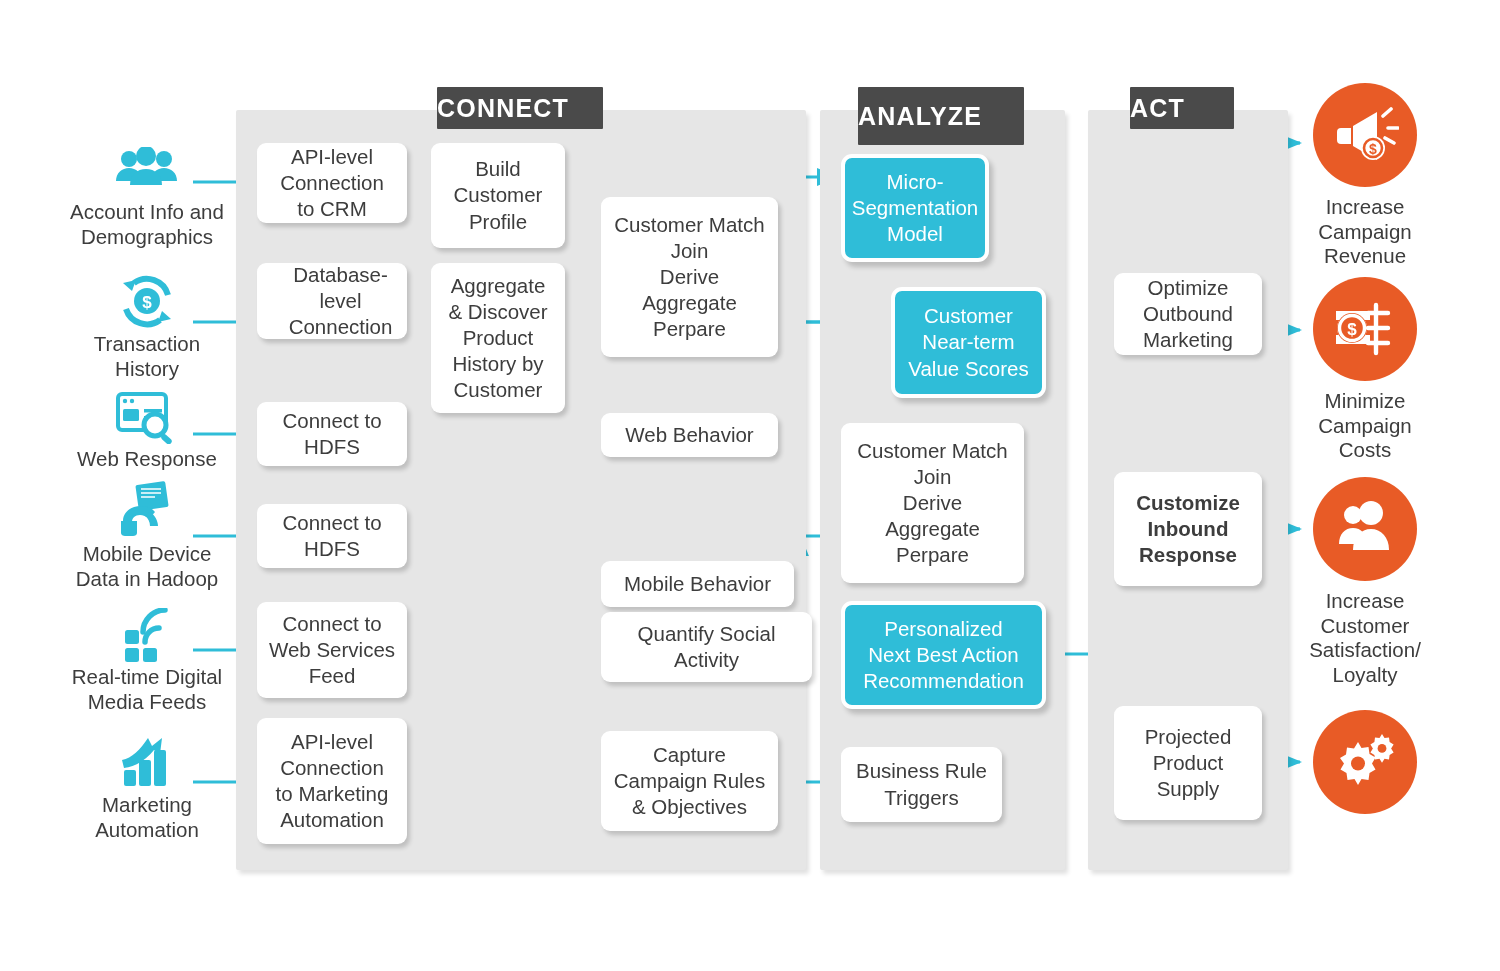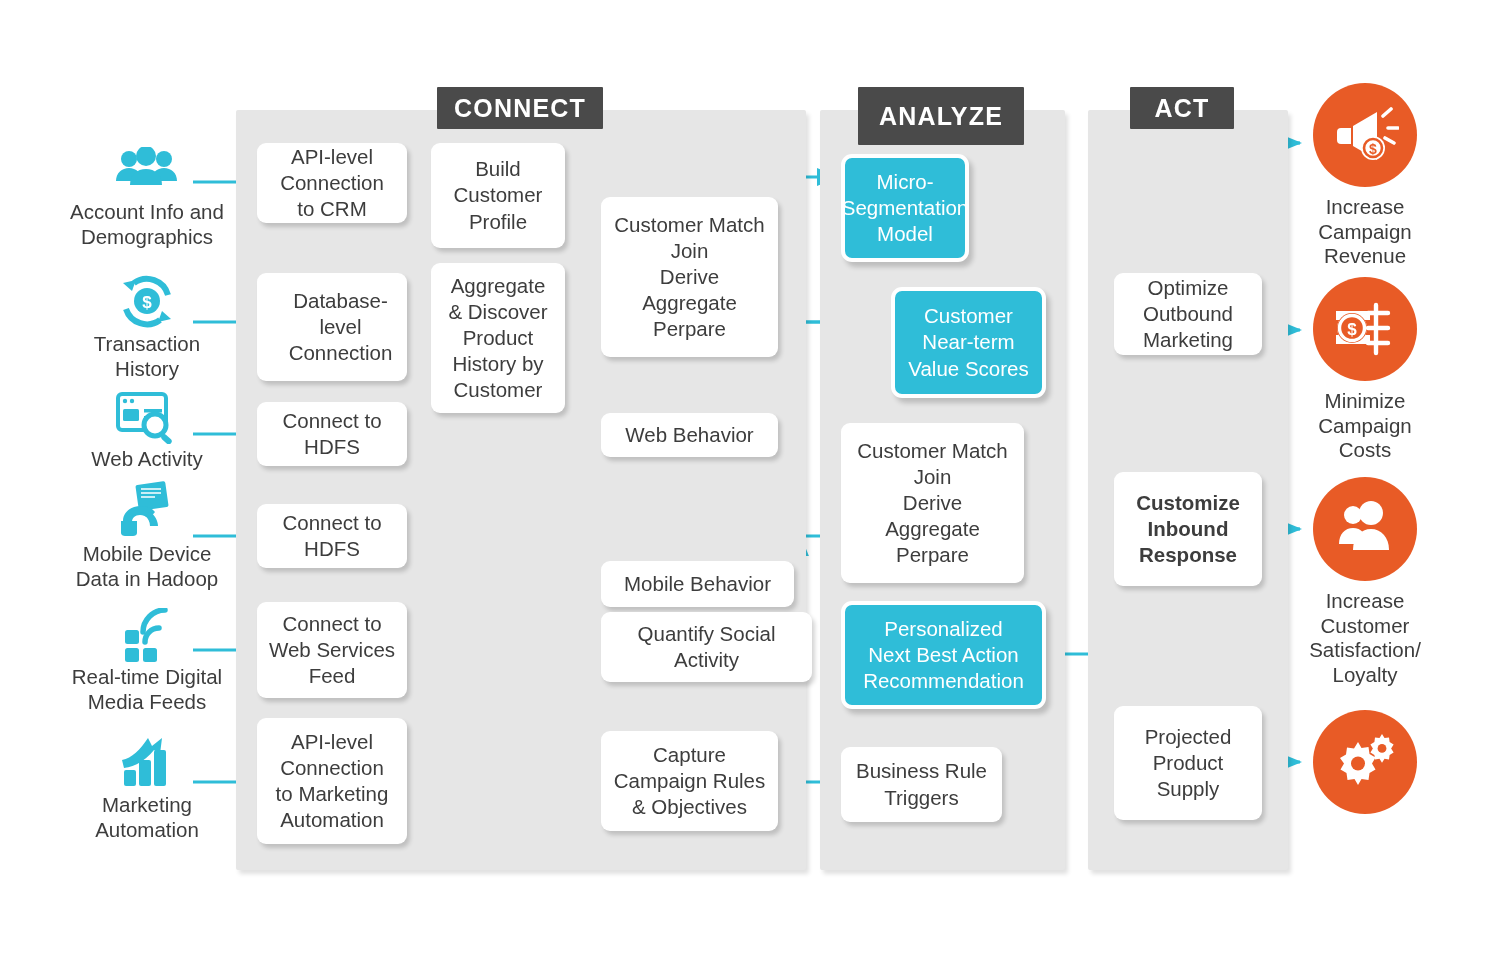--- a/index.html
+++ b/index.html
@@ -28,21 +28,20 @@
   }
   .phase-tag {
     position: absolute;
     background: #4a4a4a;
     color: #ffffff;
     font-weight: bold;
     font-size: 25px;
     letter-spacing: 1.2px;
     display: flex;
     align-items: center;
-    justify-content: center;
     border-radius: 1px;
     z-index: 6;
   }
 
   
   .node {
     position: absolute;
     background: #ffffff;
     border-radius: 9px;
     display: flex;
@@ -239,21 +238,21 @@
           <circle cx="9" cy="9" r="2.2"></circle>
             <circle cx="16" cy="9" r="2.2"></circle>
           <rect x="7" y="17" width="16" height="12" rx="1.5"></rect>
           <rect x="28" y="17" width="18" height="3.5"></rect>
             <rect x="28" y="24" width="18" height="3.5"></rect>
           <circle cx="39" cy="33" r="11" fill="#fff" stroke="#2fbdd8" stroke-width="5"></circle>
           <rect x="48" y="41" width="12" height="6" rx="3" transform="rotate(42 48 41)"></rect>
         </g>
       </svg>
     </div>
-    <div class="lbl">Web Activity</div>
+    <div class="lbl">Web Response</div>
   </div>
 
   <div class="source" style="left:42px; top:477px;">
     <div class="ico">
       <svg width="64" height="58" viewBox="0 0 64 58">
         <g fill="#2fbdd8">
           <rect x="22" y="2" width="30" height="26" rx="2" transform="rotate(-8 37 15)"></rect>
           <path d="M8 40c0-9 8-15 18-15 6 0 11 2 14 6l-6 7c-3-3-6-4-9-4-5 0-8 3-8 7z"></path>
           <path d="M6 40h16v12c0 2-2 3-4 3H10c-2 0-4-1-4-3z"></path>
           <path d="M35 31c5 3 8 9 8 14h-8c0-4-2-8-5-10z"></path>
@@ -299,21 +298,21 @@
     </div>
     <div class="lbl">Marketing
 Automation</div>
   </div>
 
   <div class="node" style="left:257px; top:143px; width:150px; height:80px;">
     <span>API-level
 Connection
 to CRM</span>
   </div>
-  <div class="node" style="left:257px; top:273px; width:150px; height:108px;padding-left:24px;">
+  <div class="node" style="left:257px; top:263px; width:150px; height:76px;padding-left:24px;">
     <span>Database-
 level
 Connection</span>
   </div>
   <div class="node" style="left:257px; top:402px; width:150px; height:64px;">
     <span>Connect to
 HDFS</span>
   </div>
   <div class="node" style="left:257px; top:504px; width:150px; height:64px;">
     <span>Connect to
@@ -360,21 +359,21 @@
   <div class="node" style="left:601px; top:612px; width:211px; height:70px;">
     <span>Quantify Social
 Activity</span>
   </div>
   <div class="node" style="left:601px; top:731px; width:177px; height:100px;">
     <span>Capture
 Campaign Rules
 &amp; Objectives</span>
   </div>
 
-  <div class="node accent" style="left:841px; top:154px; width:128px; height:108px;">
+  <div class="node accent" style="left:841px; top:154px; width:148px; height:108px;">
     <span>Micro-
 Segmentation
 Model</span>
   </div>
   <div class="node accent" style="left:891px; top:287px; width:155px; height:111px;">
     <span>Customer
 Near-term
 Value Scores</span>
   </div>
   <div class="node" style="left:841px; top:423px; width:183px; height:160px;">

